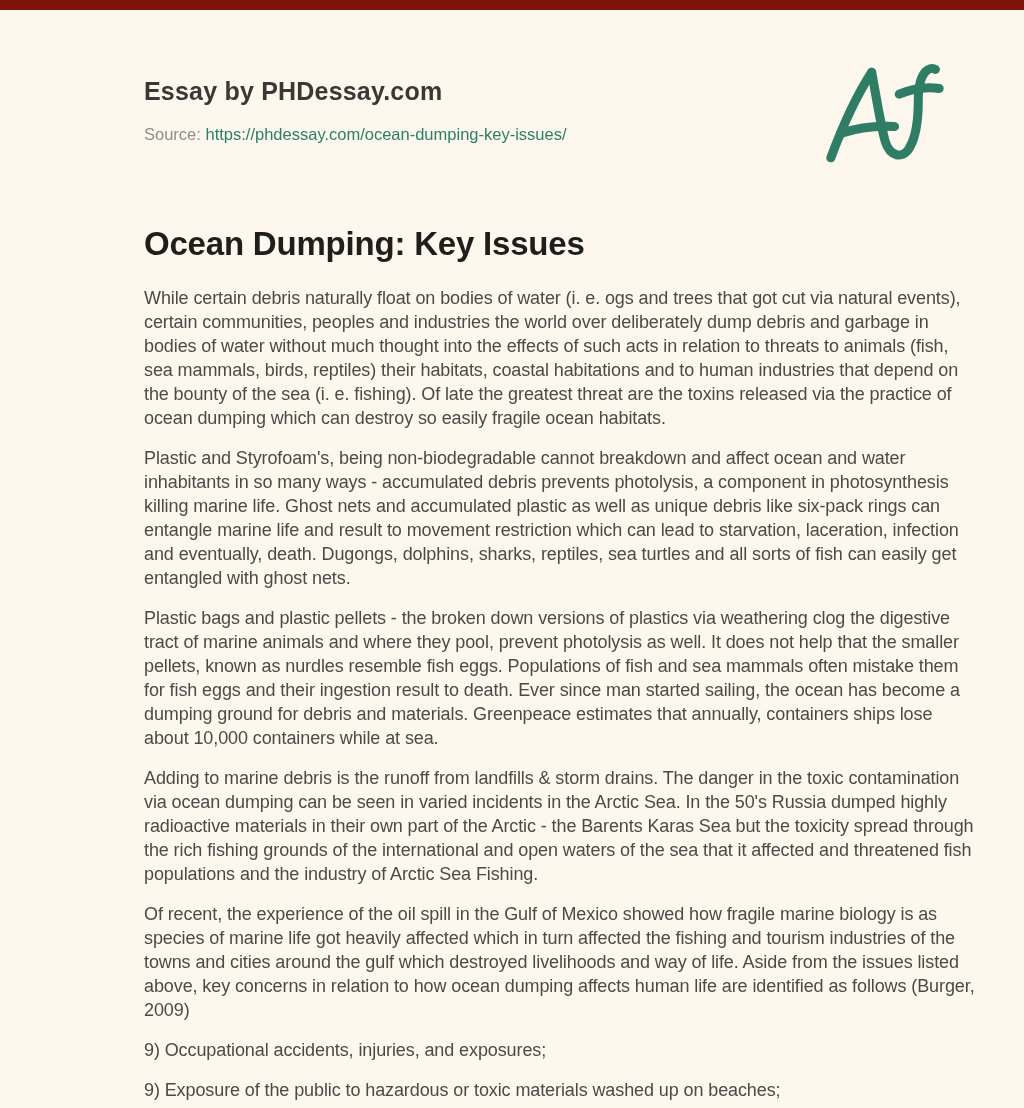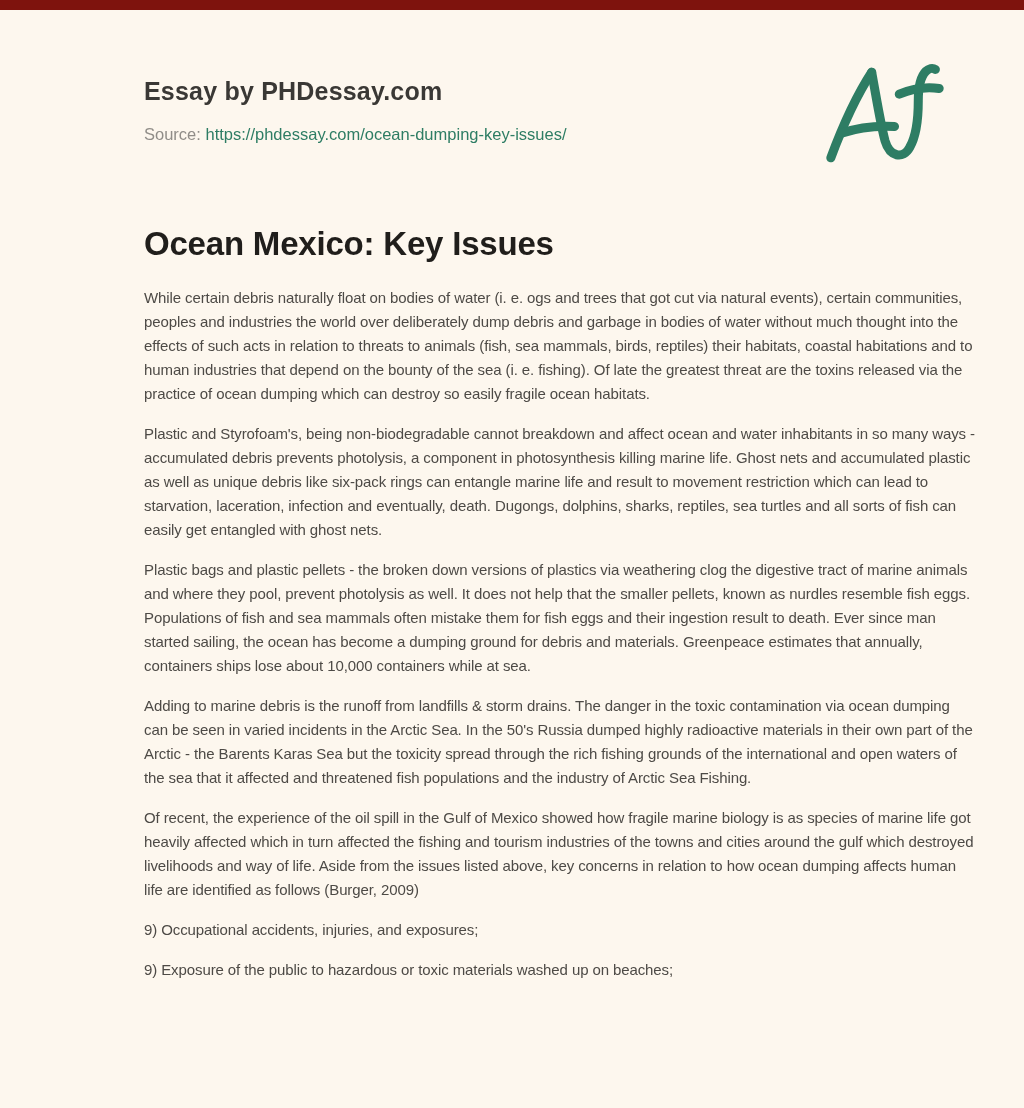--- a/index.html
+++ b/index.html
@@ -57,21 +57,21 @@
     margin-top: 80px;
     font-size: 33px;
     line-height: 38px;
     font-weight: bold;
     color: #201e1b;
     letter-spacing: -0.2px;
   }
   .essay-body { margin-top: 23px; }
   .essay-body p {
     margin: 0 0 16px 0;
-    font-size: 15px;
+    font-size: 18px;
     line-height: 24px;
     letter-spacing: -0.1px;
     color: #4d4a46;
   }
 </style>
 </head>
 <body>
 
 <div class="page">
   <div class="top-bar"></div>
@@ -86,21 +86,21 @@
   </svg>
 
   <div class="content">
     <h1 class="brand-heading">Essay by PHDessay.com</h1>
 
     <div class="source-line">
       <span class="source-label">Source:</span>
       <a class="source-link" href="#">https://phdessay.com/ocean-dumping-key-issues/</a>
     </div>
 
-    <h2 class="essay-title">Ocean Mexico: Key Issues</h2>
+    <h2 class="essay-title">Ocean Dumping: Key Issues</h2>
 
     <div class="essay-body">
       <p>While certain debris naturally float on bodies of water (i. e. ogs and trees that got cut via natural events), certain communities, peoples and industries the world over deliberately dump debris and garbage in bodies of water without much thought into the effects of such acts in relation to threats to animals (fish, sea mammals, birds, reptiles) their habitats, coastal habitations and to human industries that depend on the bounty of the sea (i. e. fishing). Of late the greatest threat are the toxins released via the practice of ocean dumping which can destroy so easily fragile ocean habitats.</p>
       <p>Plastic and Styrofoam's, being non-biodegradable cannot breakdown and affect ocean and water inhabitants in so many ways - accumulated debris prevents photolysis, a component in photosynthesis killing marine life. Ghost nets and accumulated plastic as well as unique debris like six-pack rings can entangle marine life and result to movement restriction which can lead to starvation, laceration, infection and eventually, death. Dugongs, dolphins, sharks, reptiles, sea turtles and all sorts of fish can easily get entangled with ghost nets.</p>
       <p>Plastic bags and plastic pellets - the broken down versions of plastics via weathering clog the digestive tract of marine animals and where they pool, prevent photolysis as well. It does not help that the smaller pellets, known as nurdles resemble fish eggs. Populations of fish and sea mammals often mistake them for fish eggs and their ingestion result to death. Ever since man started sailing, the ocean has become a dumping ground for debris and materials. Greenpeace estimates that annually, containers ships lose about 10,000 containers while at sea.</p>
       <p>Adding to marine debris is the runoff from landfills &amp; storm drains. The danger in the toxic contamination via ocean dumping can be seen in varied incidents in the Arctic Sea. In the 50's Russia dumped highly radioactive materials in their own part of the Arctic - the Barents Karas Sea but the toxicity spread through the rich fishing grounds of the international and open waters of the sea that it affected and threatened fish populations and the industry of Arctic Sea Fishing.</p>
       <p>Of recent, the experience of the oil spill in the Gulf of Mexico showed how fragile marine biology is as species of marine life got heavily affected which in turn affected the fishing and tourism industries of the towns and cities around the gulf which destroyed livelihoods and way of life. Aside from the issues listed above, key concerns in relation to how ocean dumping affects human life are identified as follows (Burger, 2009)</p>
       <p>9) Occupational accidents, injuries, and exposures;</p>
       <p>9) Exposure of the public to hazardous or toxic materials washed up on beaches;</p>
     </div>

